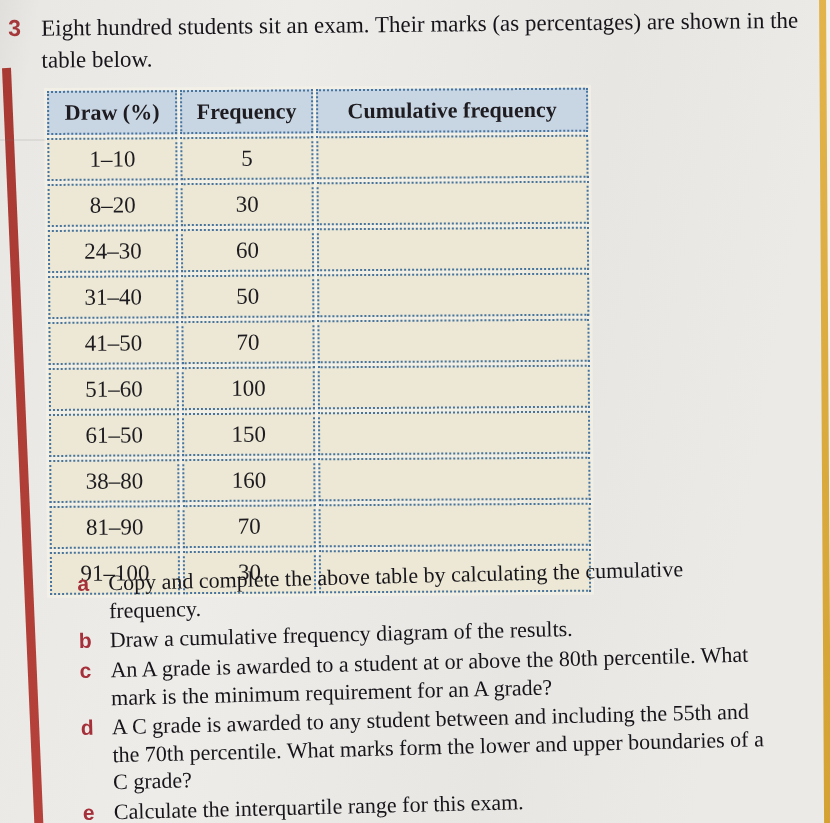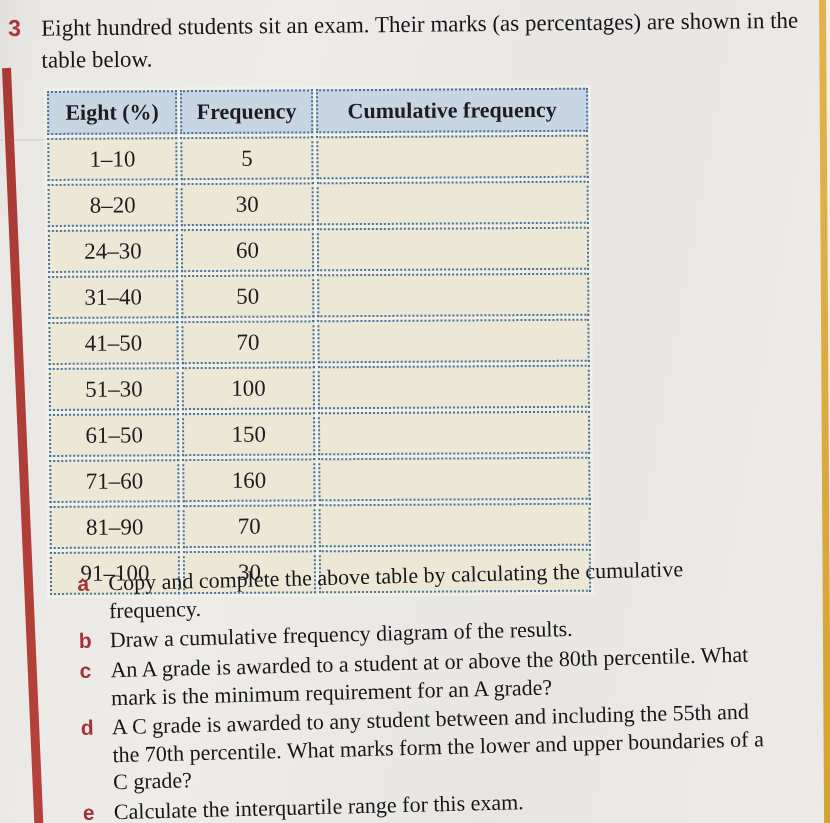--- a/index.html
+++ b/index.html
@@ -65,21 +65,21 @@
   <div class="crease"></div>
 
   <div class="question-head">
     <div class="q-num">3</div>
     <div class="q-text">Eight hundred students sit an exam. Their marks (as percentages) are shown in the table below.</div>
   </div>
 
   <table class="marks-table">
     <thead>
       <tr>
-        <th class="col-mark">Eight (%)</th>
+        <th class="col-mark">Draw (%)</th>
         <th class="col-freq">Frequency</th>
         <th class="col-cum">Cumulative frequency</th>
       </tr>
     </thead>
     <tbody>
       <tr>
         <td>1–10</td>
         <td>5</td>
         <td></td>
       </tr>
@@ -97,31 +97,31 @@
         <td>31–40</td>
         <td>50</td>
         <td></td>
       </tr>
       <tr>
         <td>41–50</td>
         <td>70</td>
         <td></td>
       </tr>
       <tr>
-        <td>51–30</td>
+        <td>51–60</td>
         <td>100</td>
         <td></td>
       </tr>
       <tr>
         <td>61–50</td>
         <td>150</td>
         <td></td>
       </tr>
       <tr>
-        <td>71–60</td>
+        <td>38–80</td>
         <td>160</td>
         <td></td>
       </tr>
       <tr>
         <td>81–90</td>
         <td>70</td>
         <td></td>
       </tr>
       <tr>
         <td>91–100</td>

